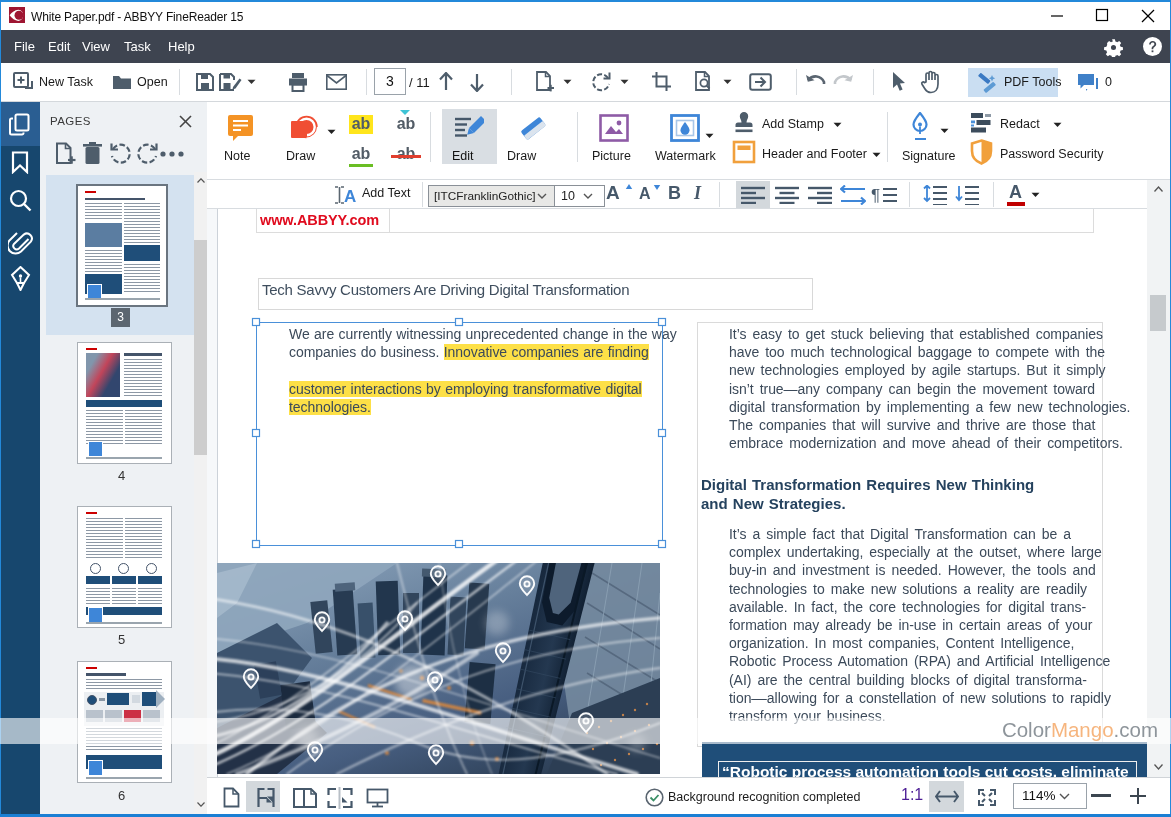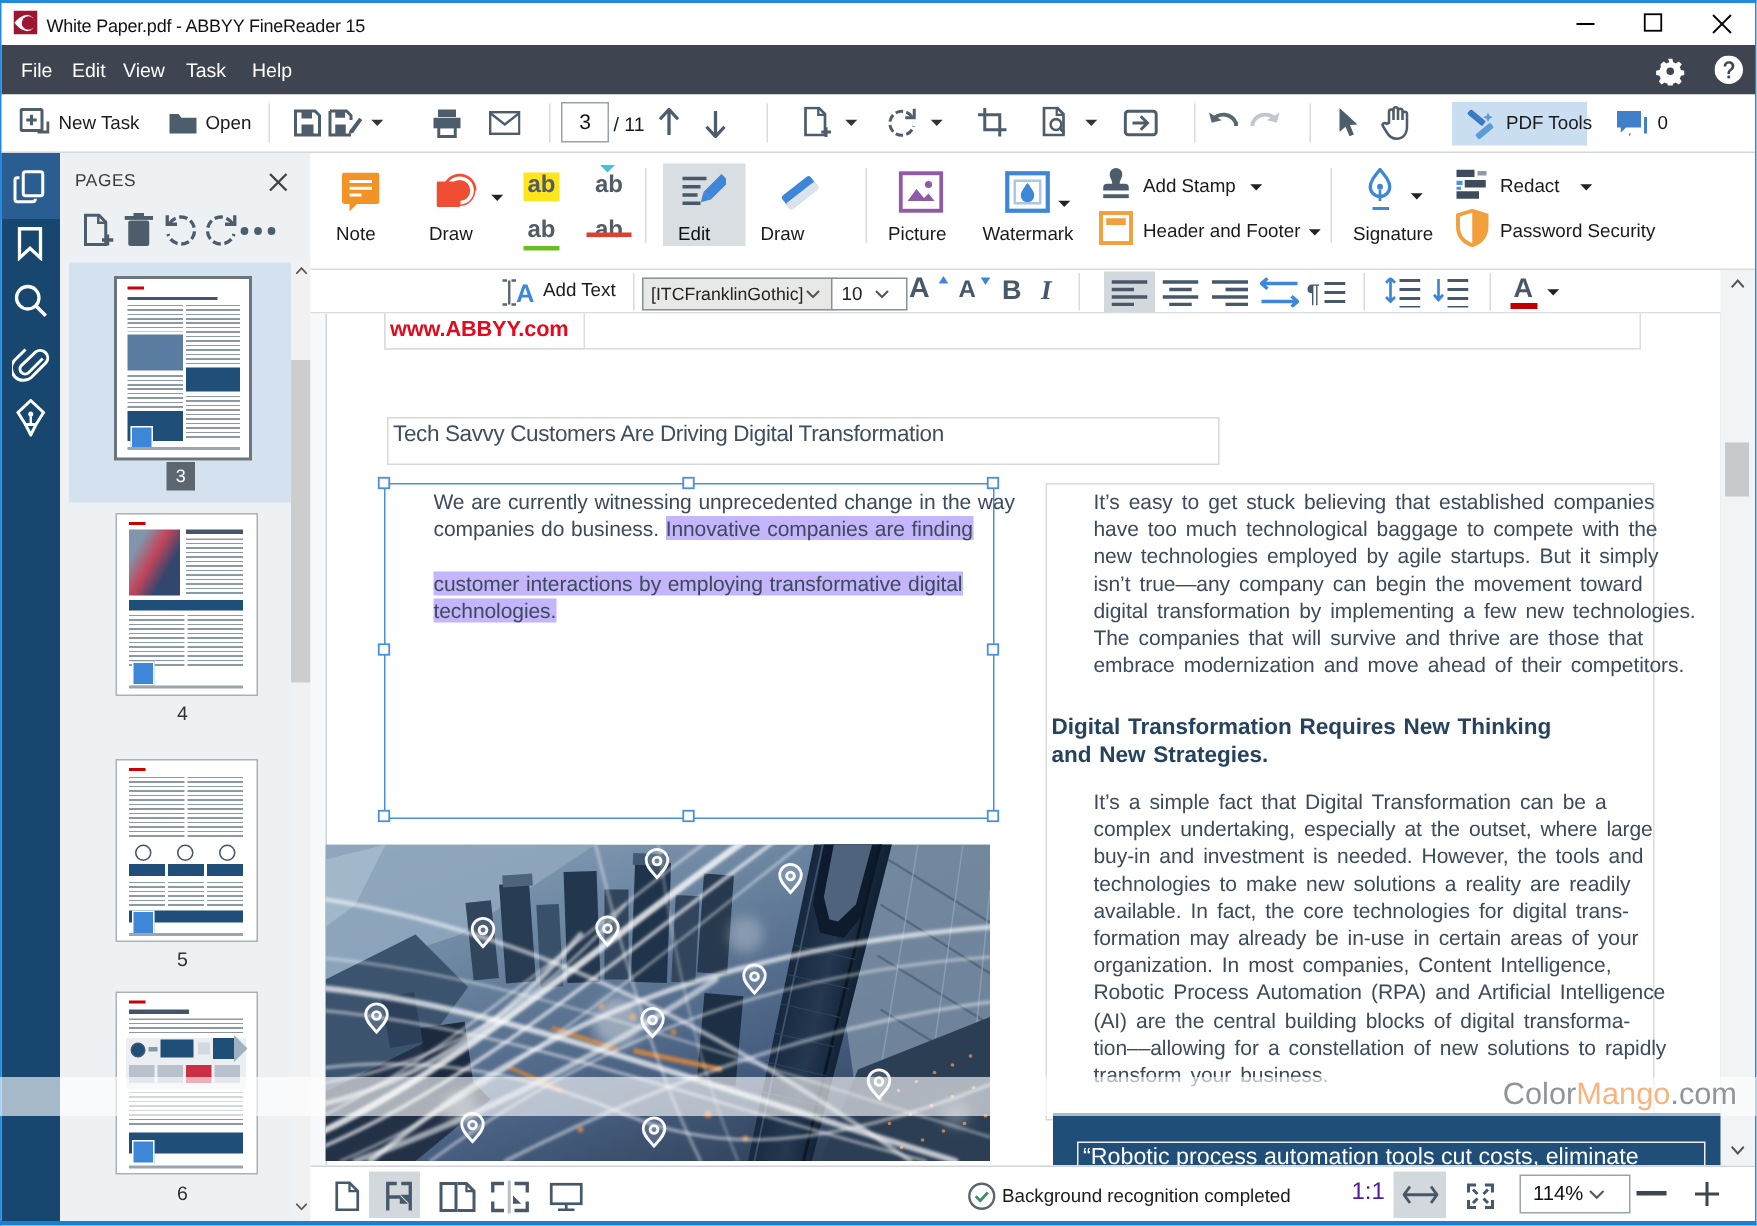--- a/index.html
+++ b/index.html
@@ -43,21 +43,21 @@
   #wmtext{position:absolute;right:13px;top:0px;font-size:20.5px;color:#8e959b;}
   .thumbwrap{position:absolute;background:#fff;}
   .pnum{position:absolute;font-size:13px;color:#333;}
   .sep2{position:absolute;top:10px;width:1px;height:50px;background:#d8dce0;}
   .tb2label{position:absolute;top:47px;font-size:12.5px;color:#1a1a1a;}
   .tb2t{position:absolute;font-size:12.5px;color:#1a1a1a;}
   .sep3{position:absolute;top:2px;width:1px;height:25px;background:#d8dce0;}
   .tb3t{position:absolute;font-size:12.5px;color:#1a1a1a;}
   .mlines{background:repeating-linear-gradient(to bottom,#8d98a5 0px,#8d98a5 1px,transparent 1px,transparent 3px);}
   .doctext{position:absolute;font-size:14px;line-height:18.2px;color:#3c4a5a;letter-spacing:-0.05px;white-space:nowrap;margin-left:28px;}
-  .hl{background:#c4b5fd;}
+  .hl{background:#fde047;}
 </style>
 </head>
 <body>
 <div id="win">
   <div class="abs" id="titlebar">
     <svg class="abs" style="left:8px;top:5px" width="16" height="16" viewBox="0 0 16 16">
       <rect x="0" y="0" width="16" height="16" fill="#9e1531"></rect>
       <path d="M0.6 8.2 Q 4.2 3.4 9.3 2.8 A 5.6 5.6 0 0 1 9.3 13.9 Q 4.2 13.2 0.6 8.2 Z" fill="#fff"></path>
       <circle cx="10" cy="8.3" r="4.5" fill="#9e1531"></circle>
     </svg>
@@ -798,21 +798,21 @@
           </g>
         <g transform="translate(219,201)">
             <path d="M0 0 C -3.6 -4.2 -7.2 -7.2 -7.2 -11.6 A 7.2 7.2 0 0 1 7.2 -11.6 C 7.2 -7.2 3.6 -4.2 0 0 Z"></path>
             <circle cx="0" cy="-11" r="2.6"></circle>
           </g>
       </g>
     </svg>
 
     <div class="abs" style="left:495px;top:533px;width:449px;height:35px;background:#1f4e79">
       <div class="abs" style="left:16px;top:19px;width:417px;height:30px;border:1px solid #eee"></div>
-      <div class="abs" style="left:20px;top:21px;font-size:15.5px;font-weight:normal;color:#fff;white-space:nowrap">“Robotic process automation tools cut costs, eliminate</div>
+      <div class="abs" style="left:20px;top:21px;font-size:15.5px;font-weight:bold;color:#fff;white-space:nowrap">“Robotic process automation tools cut costs, eliminate</div>
     </div>
   </div>
   <div class="abs" id="statusbar">
     <svg class="abs" style="left:16px;top:9px" width="17" height="21" viewBox="0 0 17 21">
       <path d="M1.5 1.5 L10 1.5 L15.5 7 L15.5 19.5 L1.5 19.5 Z" fill="none" stroke="#46586a" stroke-width="1.8"></path>
       <path d="M10 1.5 L10 7 L15.5 7" fill="none" stroke="#46586a" stroke-width="1.5"></path>
     </svg>
     <div class="abs" style="left:39px;top:3px;width:34px;height:31px;background:#d3d8dc"></div>
     <svg class="abs" style="left:47px;top:8px" width="24" height="24" viewBox="0 0 24 24">
       <path d="M10.5 3 L4.5 3 L4.5 21 M13.5 3 L19.5 3 L19.5 21 M4.5 12 L13 12" stroke="#46586a" stroke-width="2.2" fill="none"></path>

